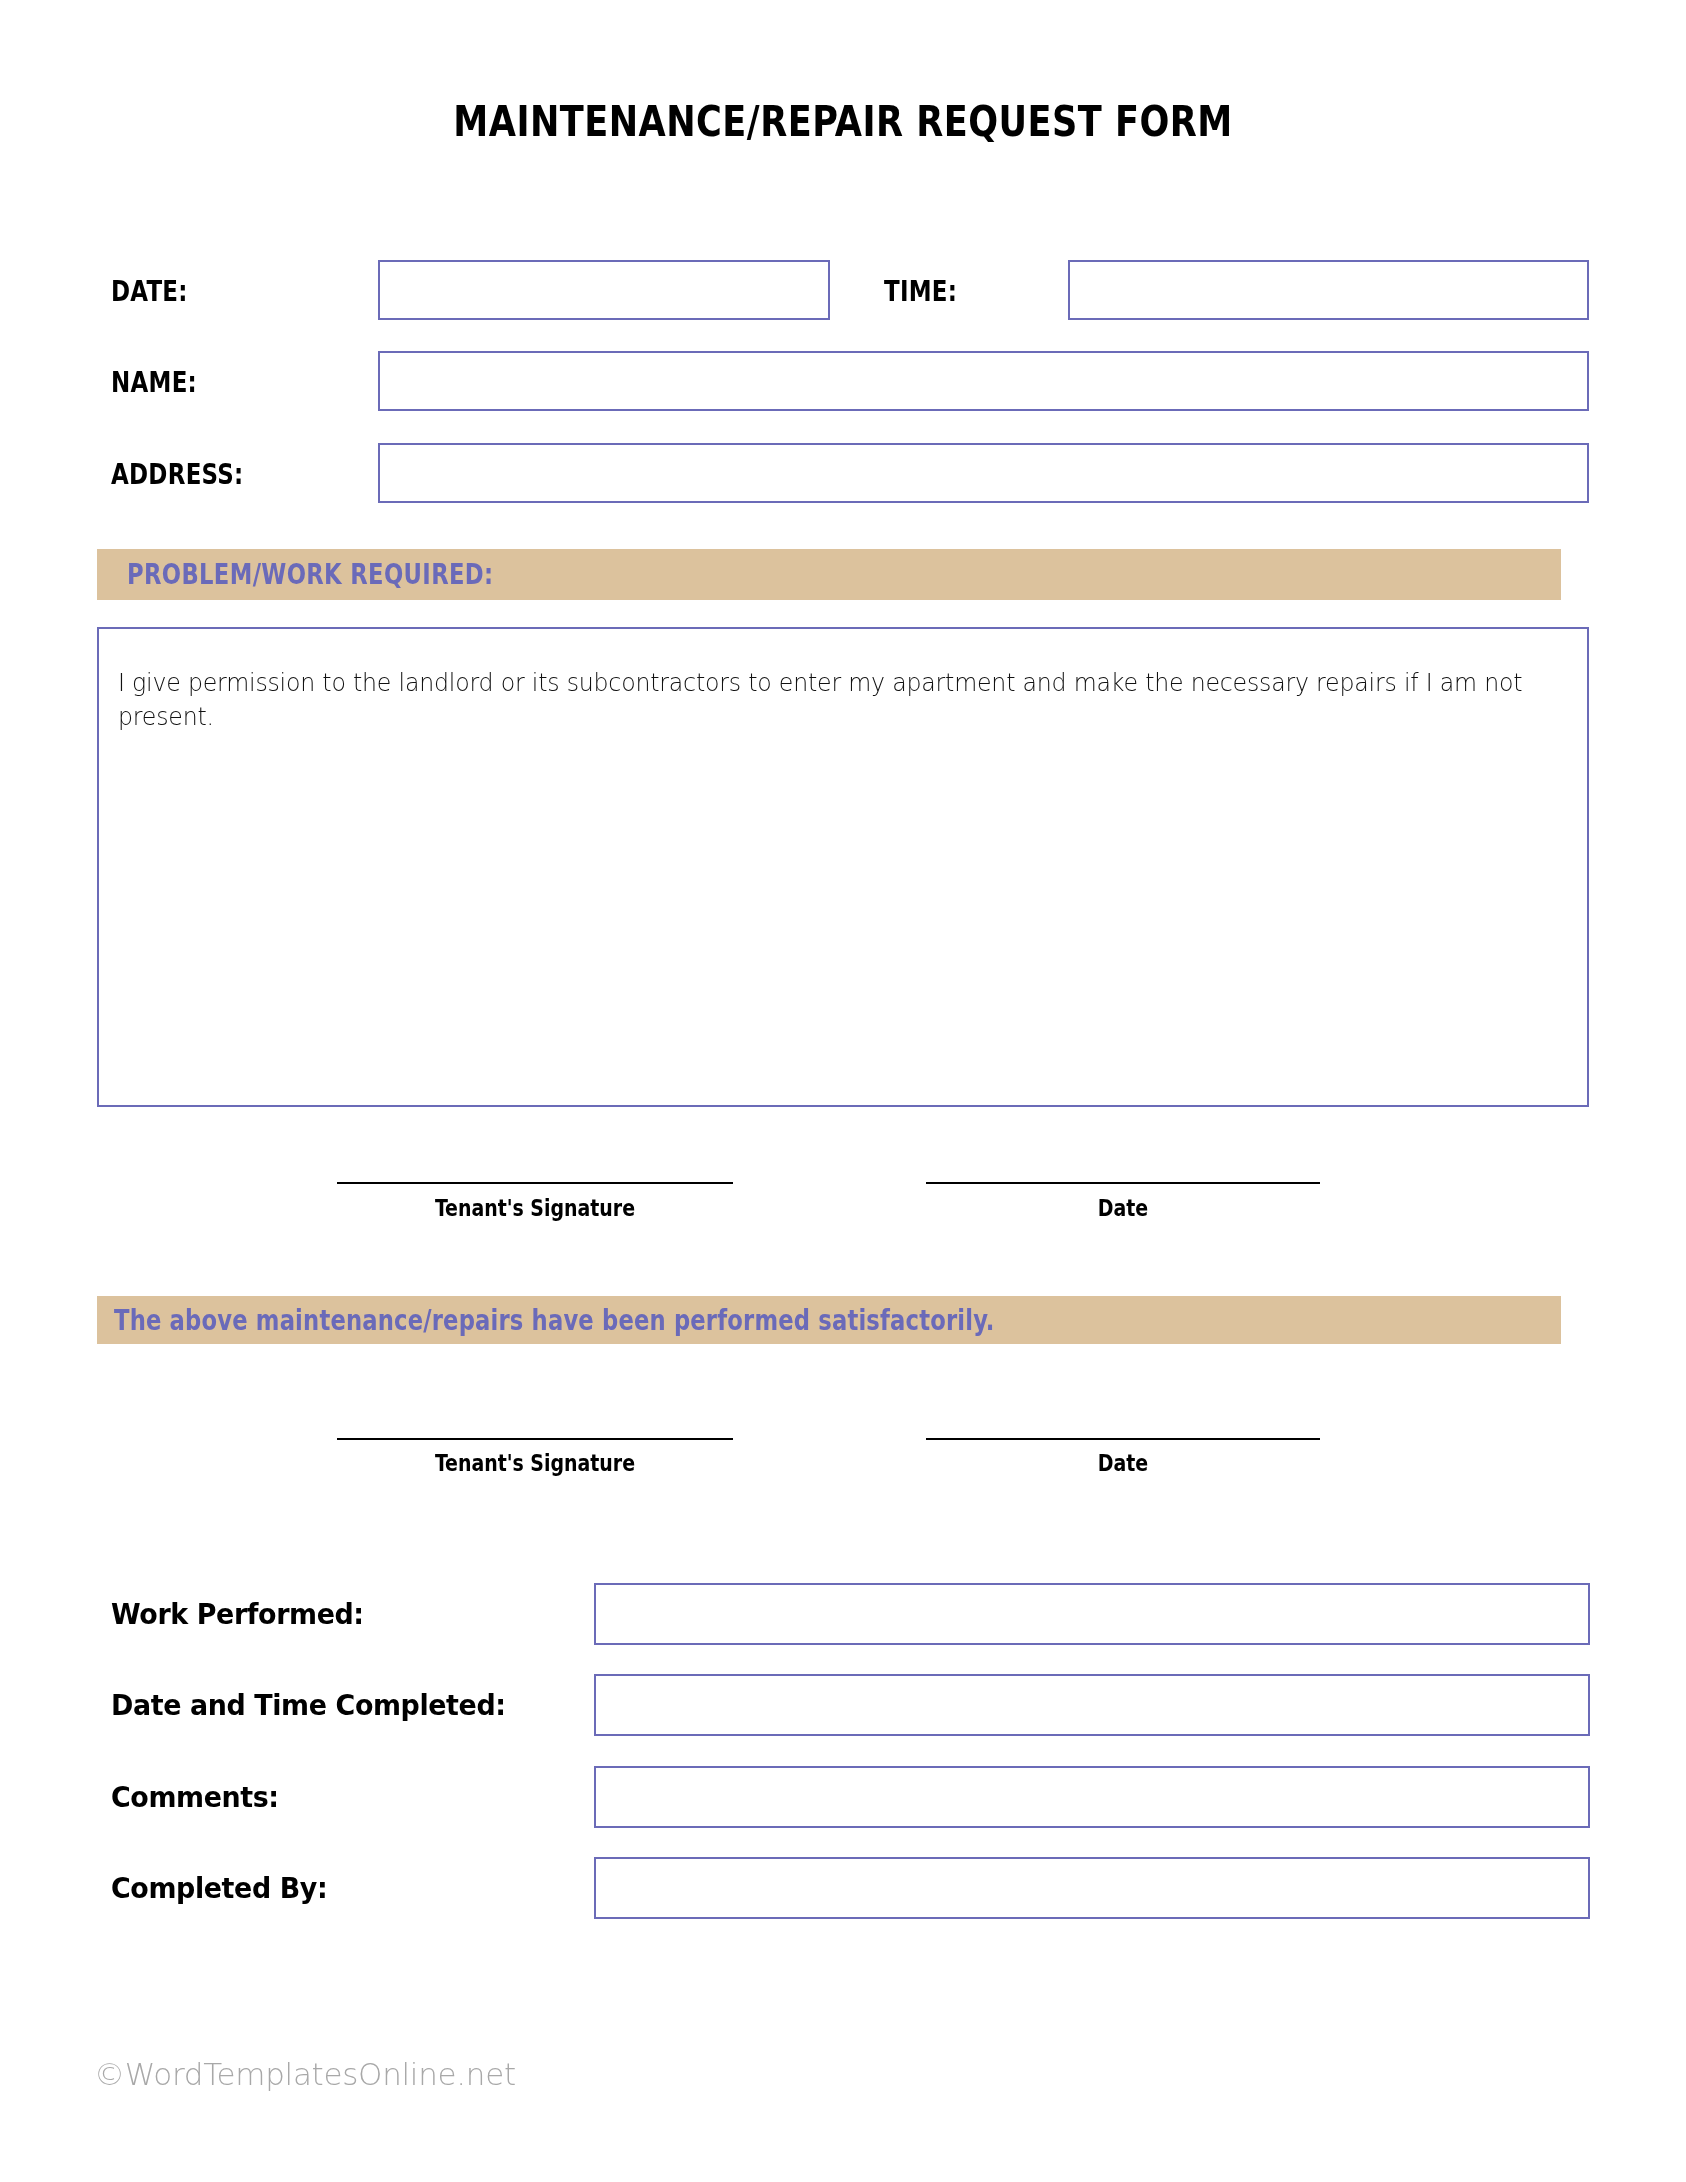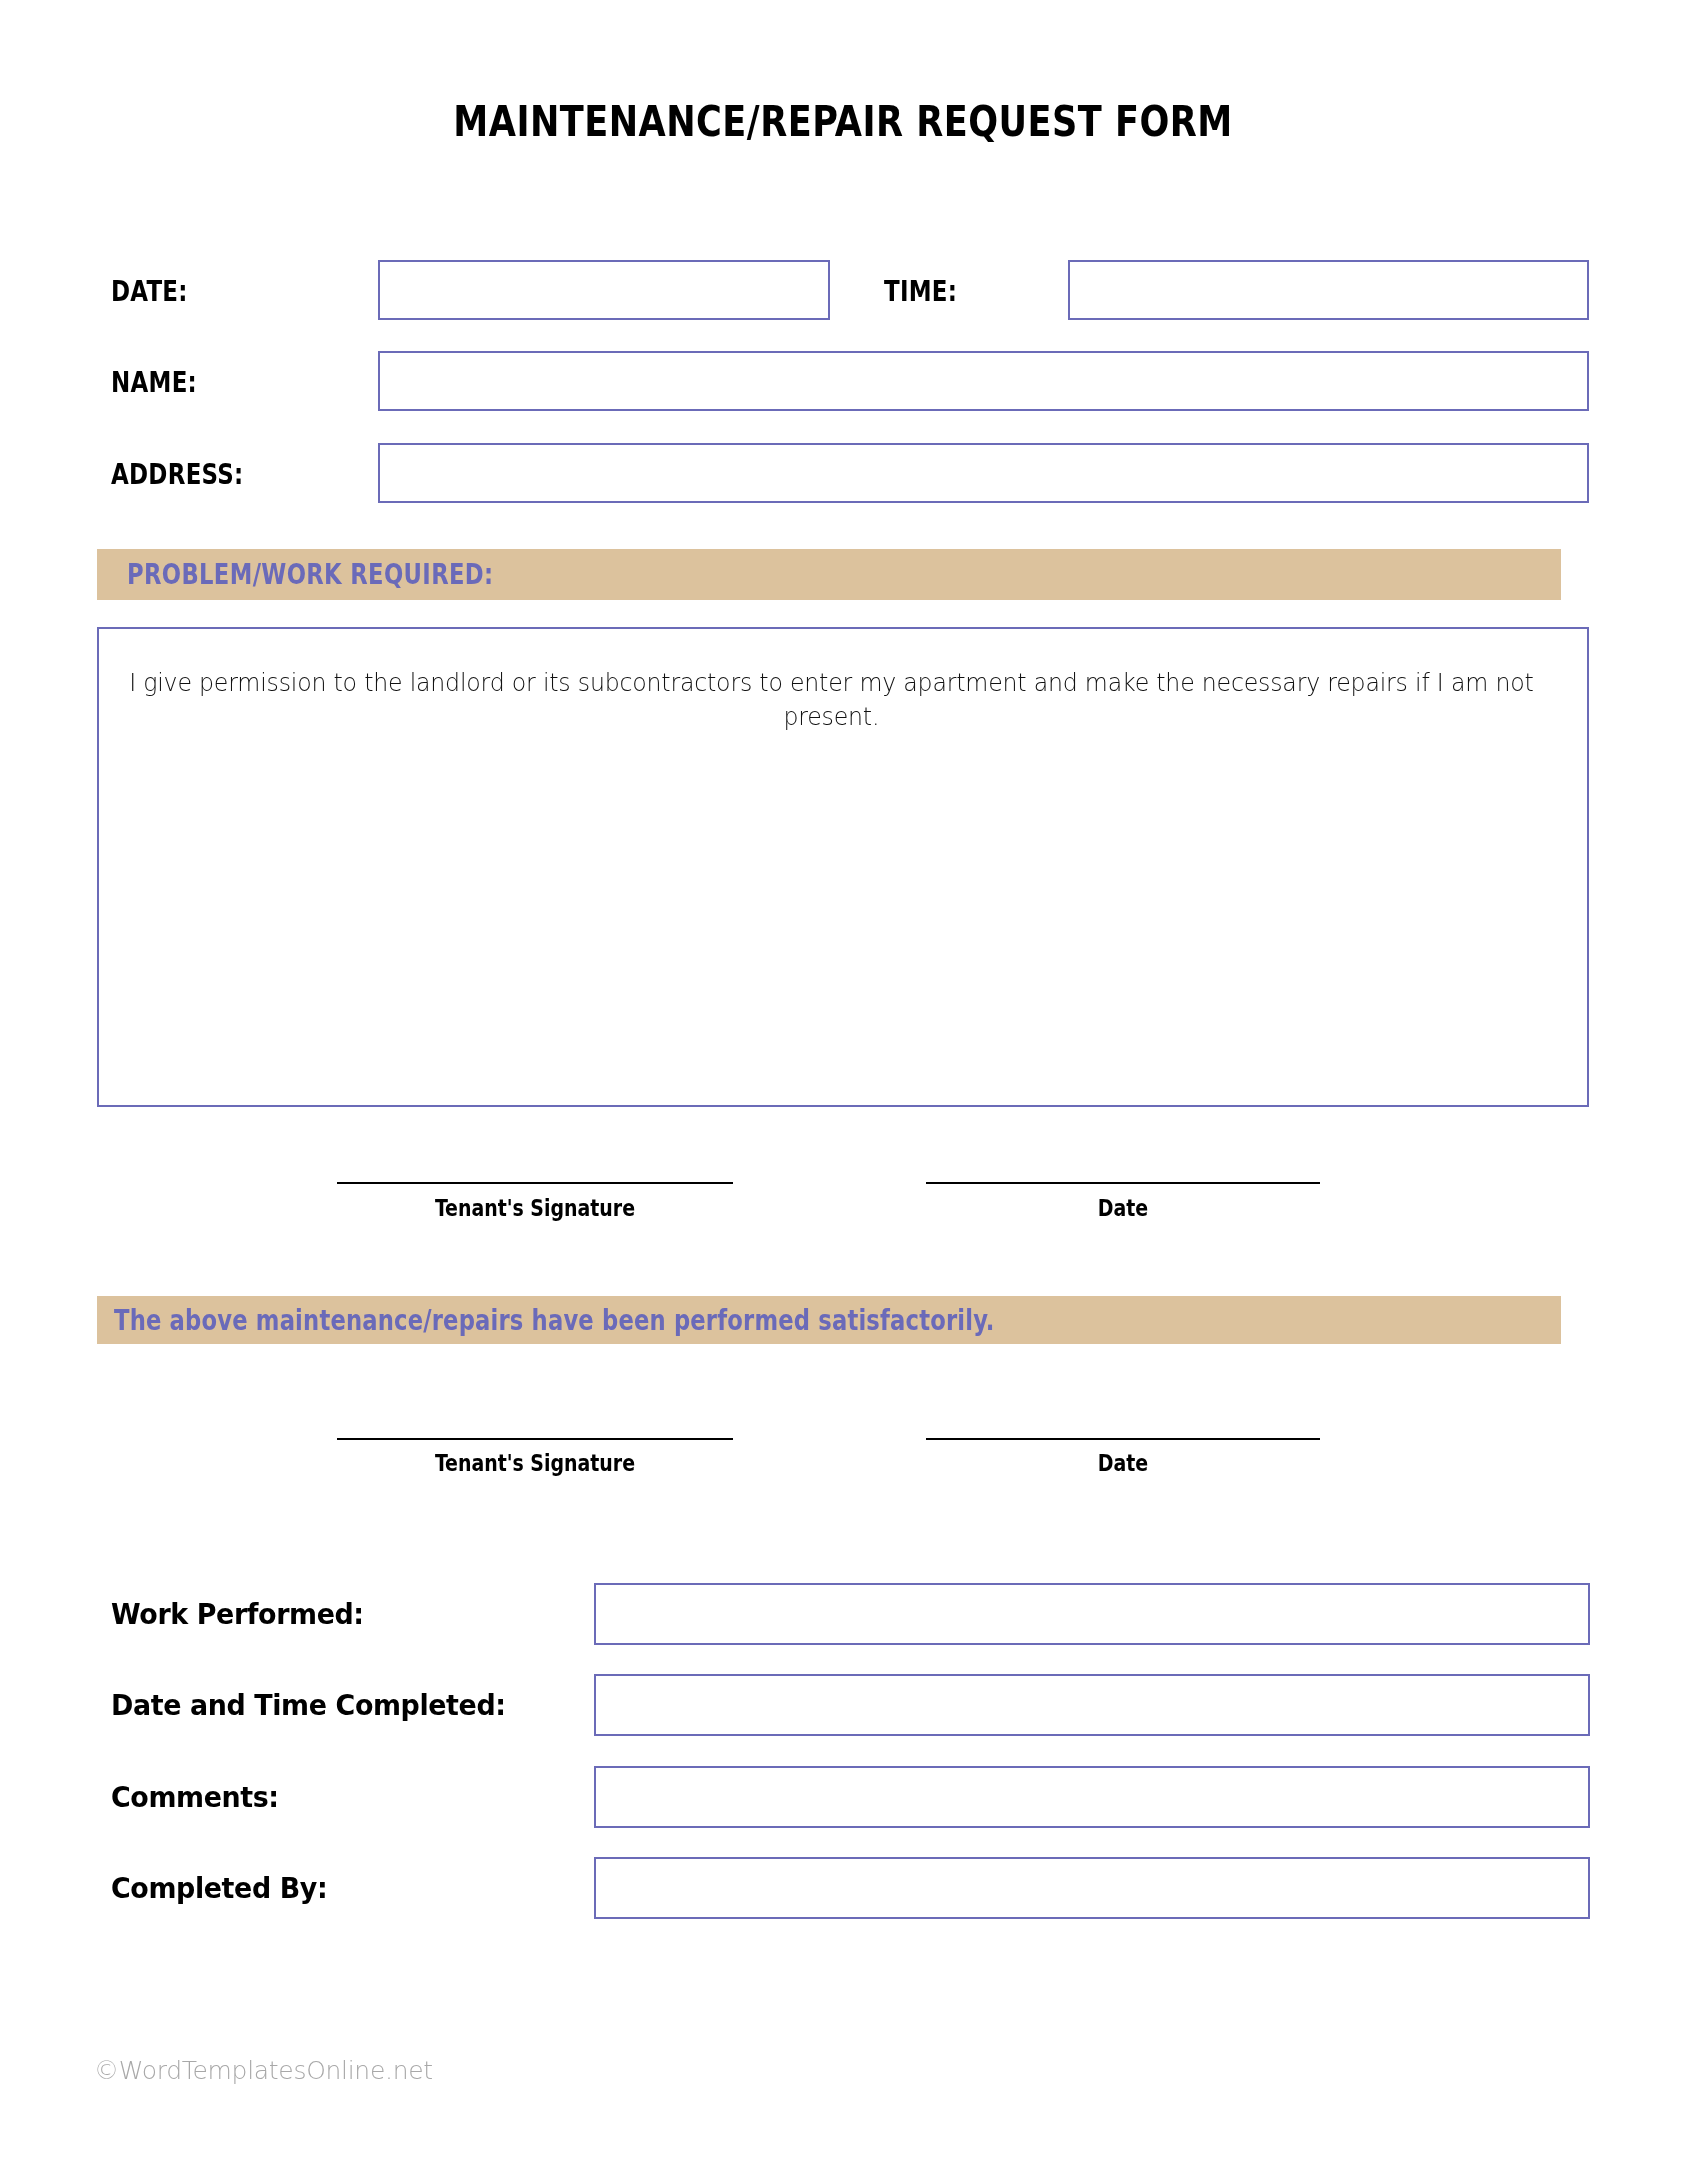--- a/index.html
+++ b/index.html
@@ -88,21 +88,20 @@
   }
   #bar-problem .bartext { font-size: 28px; letter-spacing: 0.4px; }
   #bar-satisfactory .bartext { font-size: 28px; letter-spacing: 0.2px; }
 
   
   .bigbox {
     position: absolute;
     box-sizing: border-box;
     border: 2.8px solid #6b6bb8;
     background: #ffffff;
-    text-align: center;
   }
   .bigbox .body-text {
     position: absolute;
     left: 19px;
     top: 37px;
     right: 20.6px;
     font-family: "DejaVu Sans", "Liberation Sans", sans-serif;
     font-weight: 300;
     font-size: 24px;
     line-height: 1.42;
@@ -142,21 +141,21 @@
     transform-origin: left center;
   }
 
   
   .footer {
     position: absolute;
     left: 94px;
     top: 2056px;
     font-family: "DejaVu Sans", "Liberation Sans", sans-serif;
     font-weight: 300;
-    font-size: 25px;
+    font-size: 31px;
     color: #a8a8a8;
     letter-spacing: -0.3px;
     white-space: nowrap;
   }
 </style>
 </head>
 <body>
 
 <div class="page">
 

